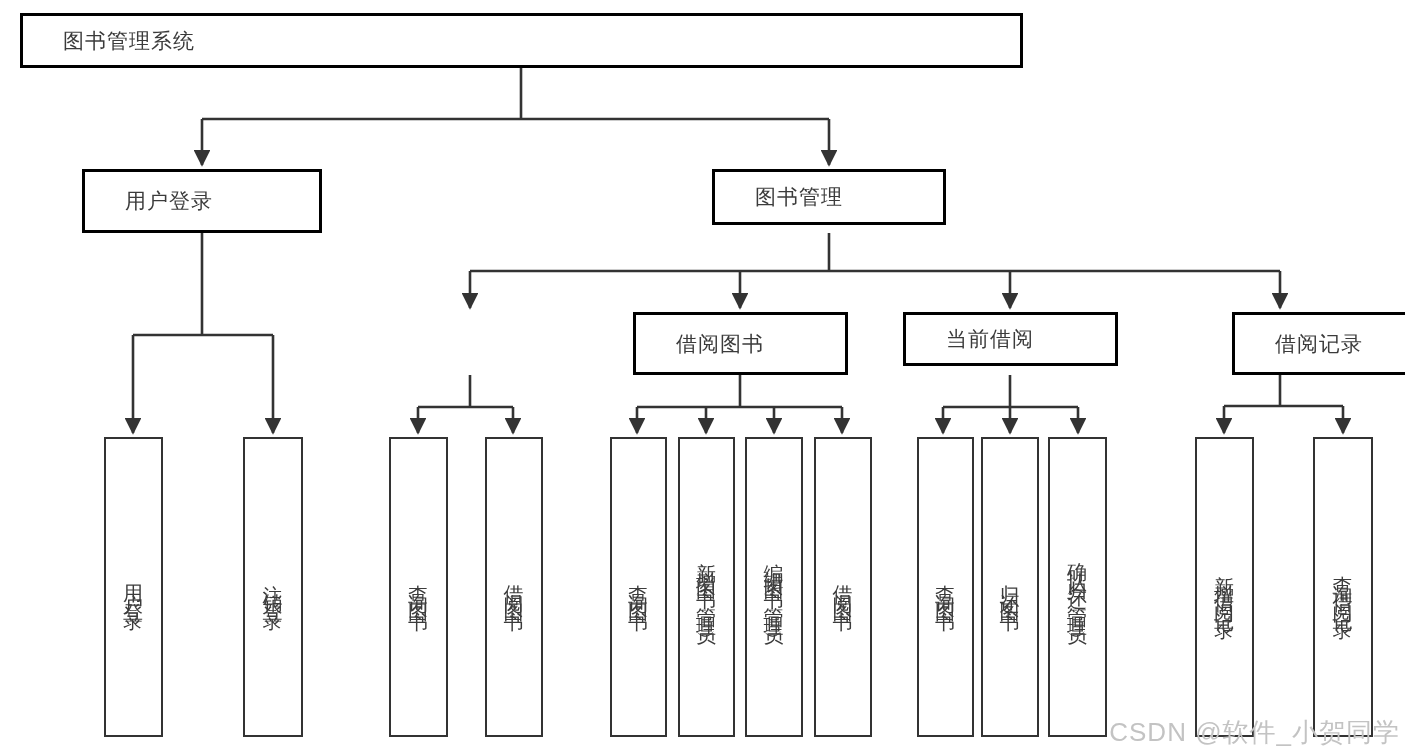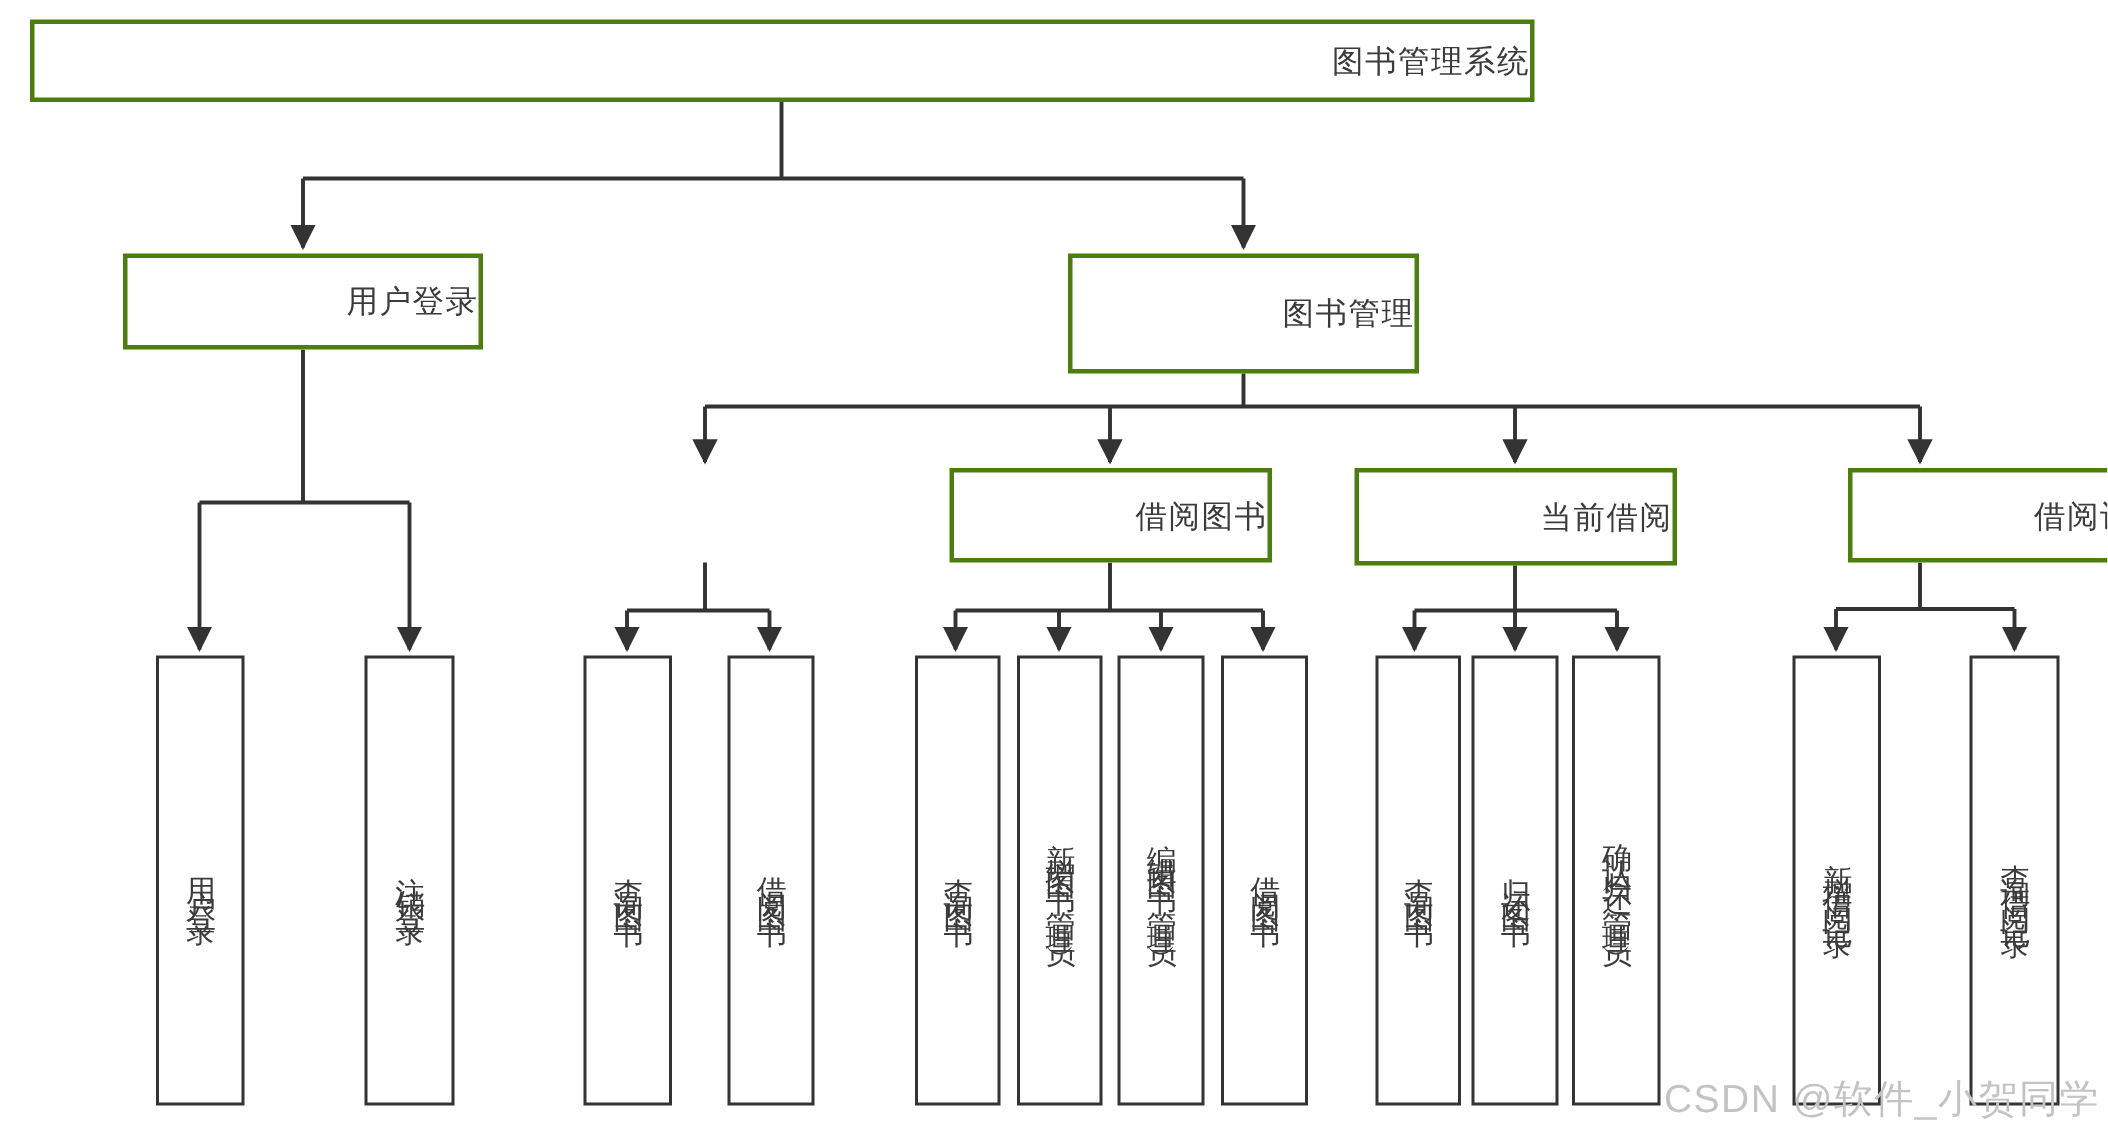--- a/index.html
+++ b/index.html
@@ -7,27 +7,28 @@
     position:relative;
     width:1405px;height:747px;
     background:#ffffff;
     font-family:"Liberation Sans","DejaVu Sans",sans-serif;
     overflow:hidden;
   }
   #wires{position:absolute;left:0;top:0;width:1405px;height:747px;}
   .hbox{
     position:absolute;
     box-sizing:border-box;
-    border:3px solid #4d7c0f;
+    border:3px solid #000000;
     background:#ffffff;
-    display:flex;align-items:center;justify-content:flex-end;
+    display:flex;align-items:center;justify-content:flex-start;
     color:#3b3b3b;
     font-size:21px;
     letter-spacing:1px;
     z-index:2;
+    padding-left:40px;
   }
   .vbox{
     position:absolute;
     box-sizing:border-box;
     border:2.5px solid #333333;
     background:#ffffff;
     top:437px;height:300px;
     display:flex;align-items:center;justify-content:center;
     color:#3b3b3b;
     font-size:20px;
@@ -94,28 +95,28 @@
     </g>
   </svg>
 
   <div class="hbox" style="left:20px;top:13px;width:1003px;height:55px">
     <span>图书管理系统</span>
   </div>
 
   <div class="hbox" style="left:82px;top:169px;width:240px;height:64px">
     <span>用户登录</span>
   </div>
-  <div class="hbox" style="left:712px;top:169px;width:234px;height:80px">
+  <div class="hbox" style="left:712px;top:169px;width:234px;height:56px">
     <span>图书管理</span>
   </div>
 
   <div class="hbox" style="left:633px;top:312px;width:215px;height:63px">
     <span>借阅图书</span>
   </div>
-  <div class="hbox" style="left:903px;top:312px;width:215px;height:65px">
+  <div class="hbox" style="left:903px;top:312px;width:215px;height:54px">
     <span>当前借阅</span>
   </div>
   <div class="hbox" style="left:1232px;top:312px;width:215px;height:63px">
     <span>借阅记录</span>
   </div>
 
   <div class="vbox" style="left:104px;width:59px">
     <span>用户登录</span>
   </div>
   <div class="vbox" style="left:243px;width:60px">

